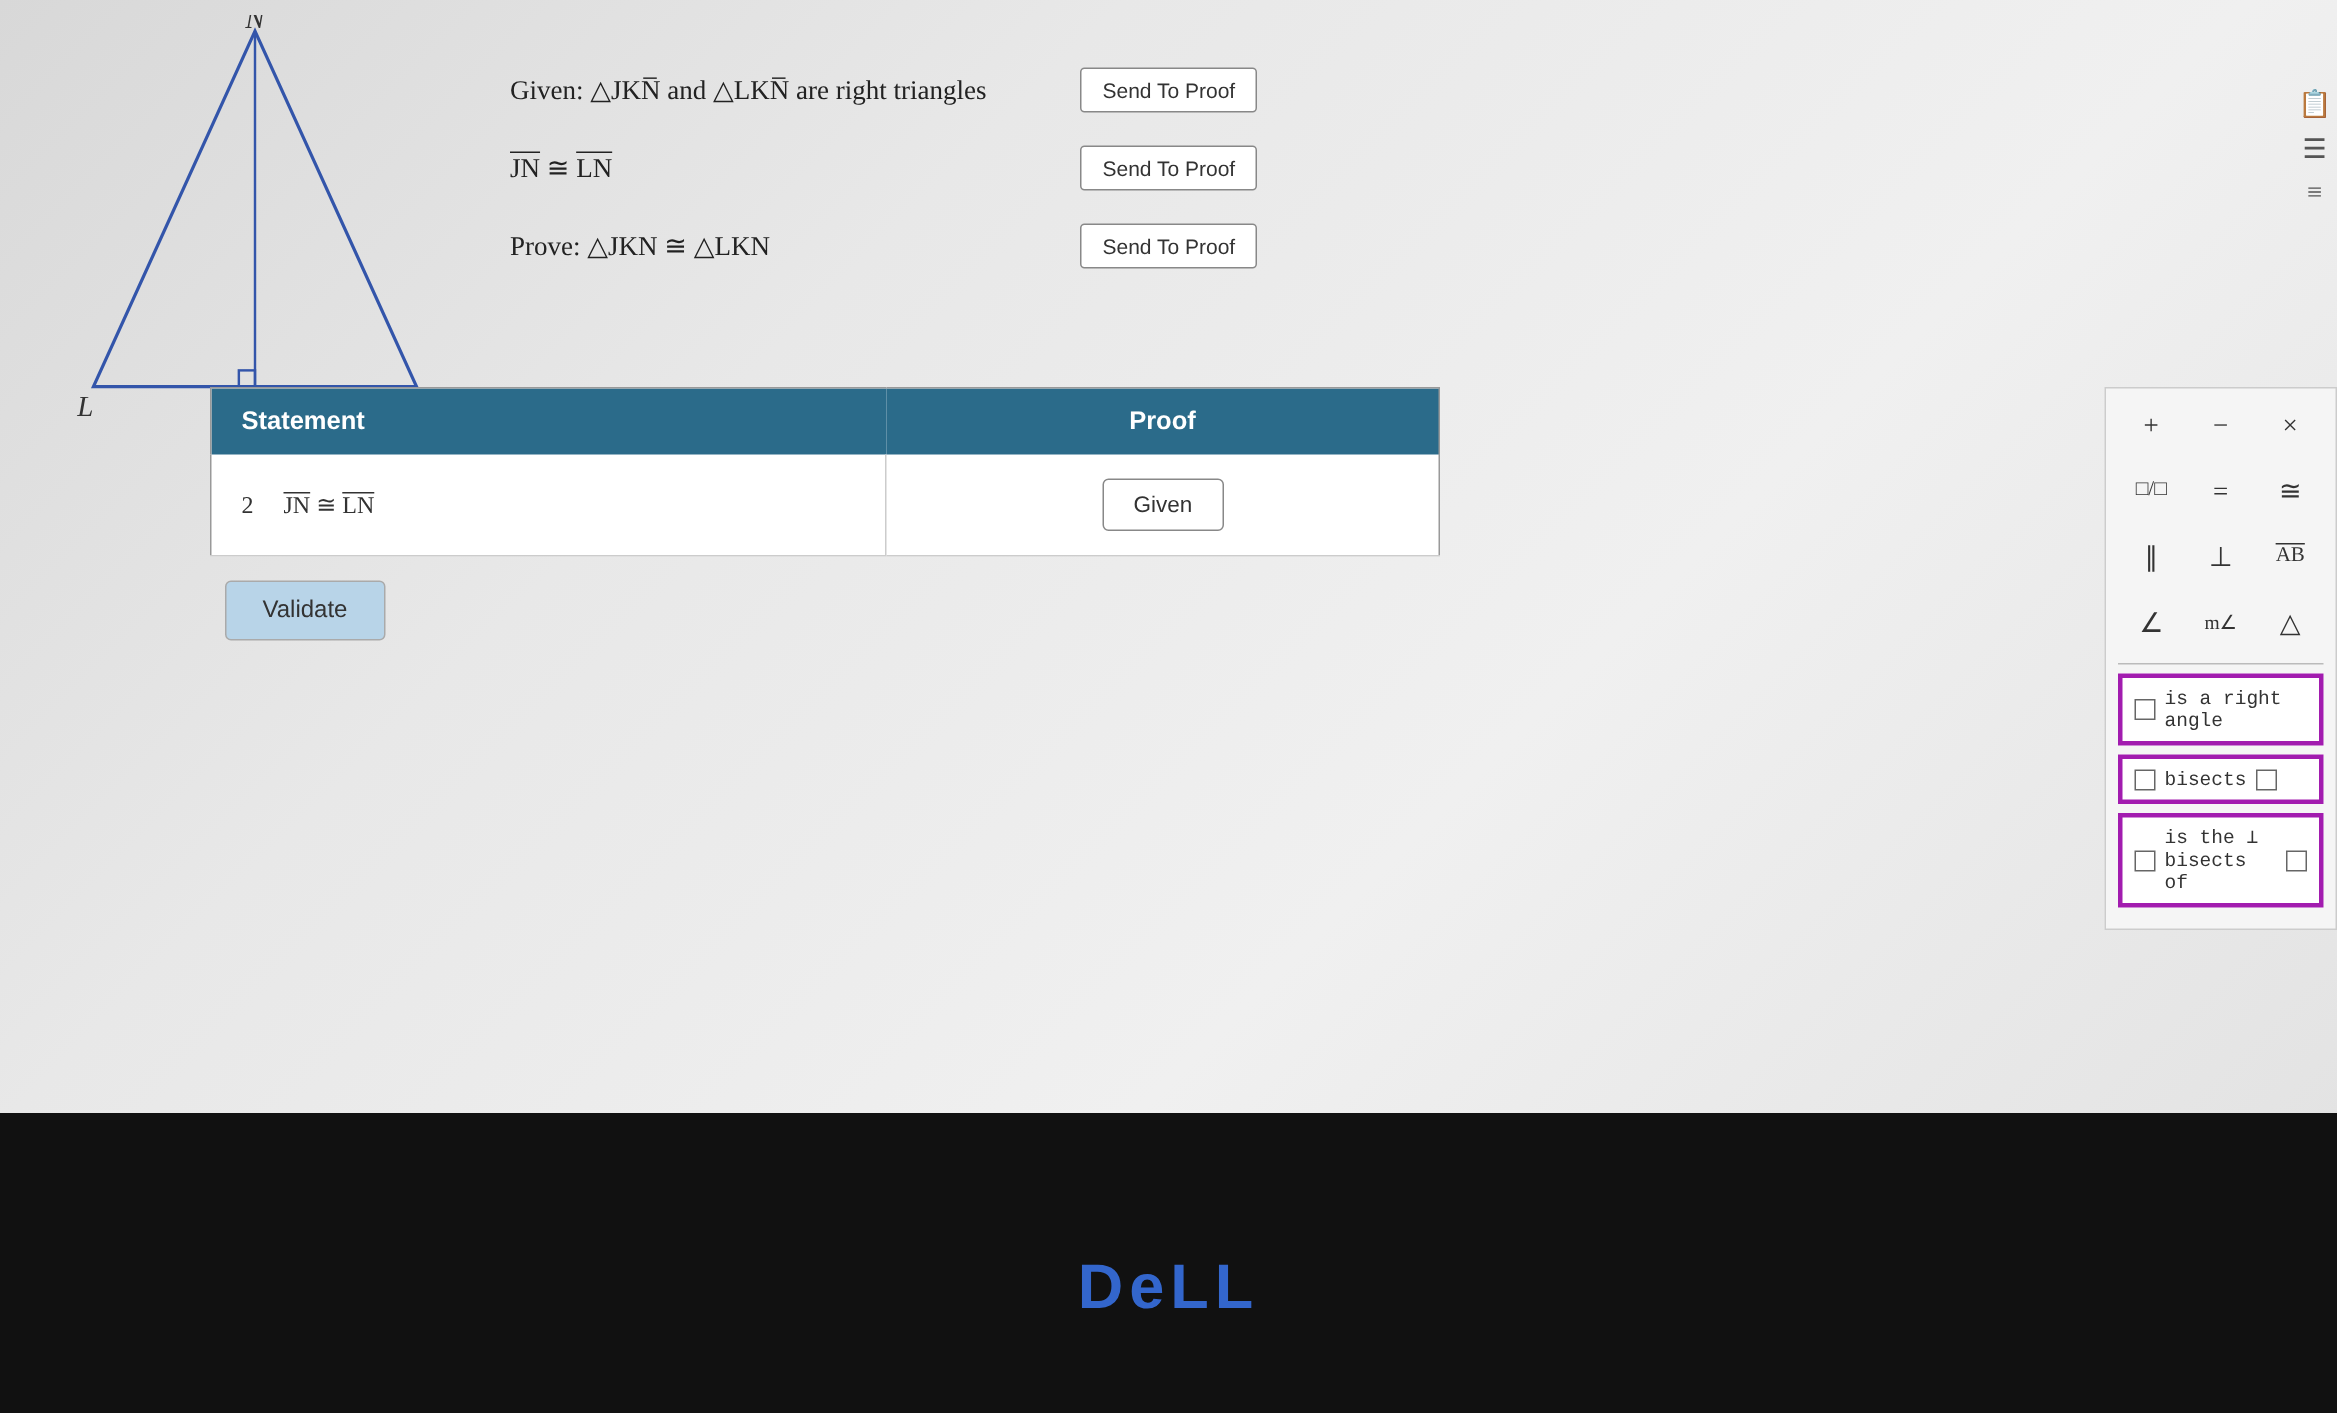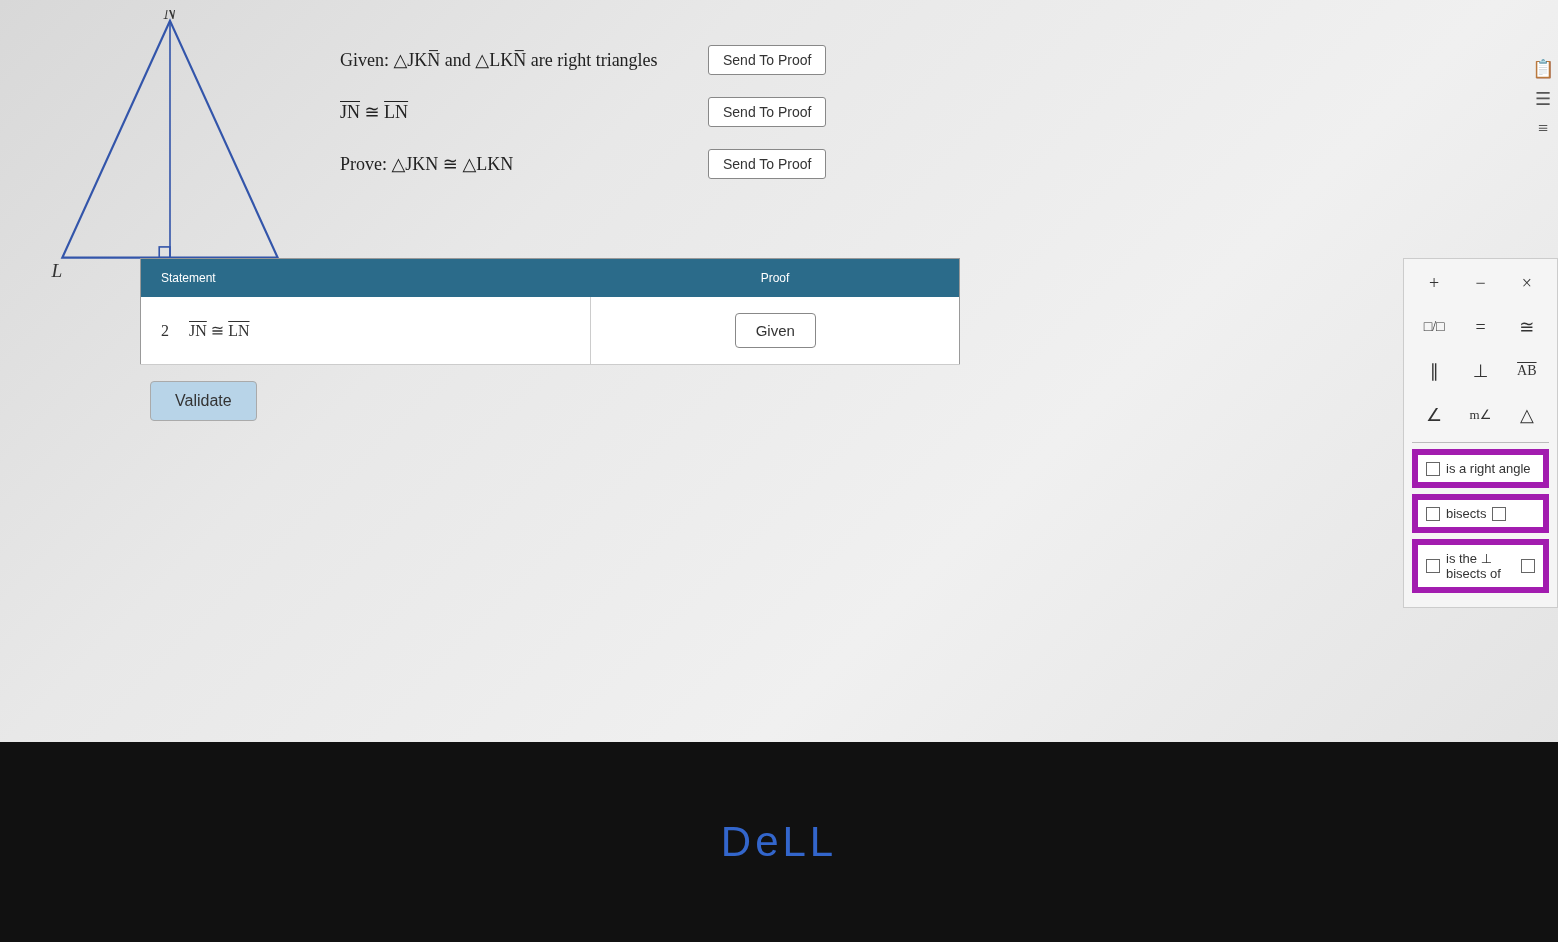--- a/index.html
+++ b/index.html
@@ -26,26 +26,26 @@
       position: absolute;
       bottom: 0;
       left: 0;
       width: 100%;
       height: 200px;
       background: #111;
     }
 
     .dell-logo {
       position: absolute;
-      bottom: 76px;
+      bottom: 60px;
       left: 50%;
       transform: translateX(-50%);
       color: #3366cc;
       font-size: 42px;
-      font-weight: normal;
+      font-weight: bold;
       font-family: Arial, sans-serif;
       letter-spacing: 4px;
     }
 
     
     .diagram-area {
       position: absolute;
       top: 10px;
       left: 20px;
       width: 300px;
@@ -62,21 +62,21 @@
       position: absolute;
       top: 45px;
       left: 340px;
       width: 600px;
     }
 
     .statement-row {
       display: flex;
       align-items: center;
       margin-bottom: 22px;
-      gap: 8px;
+      gap: 20px;
     }
 
     .statement-text {
       font-size: 18px;
       color: #222;
       min-width: 360px;
     }
 
     .send-to-proof-btn {
       background: white;
@@ -105,22 +105,22 @@
     }
 
     .proof-table thead tr {
       background: #2b6b8a;
       color: white;
     }
 
     .proof-table thead th {
       padding: 12px 20px;
       text-align: center;
-      font-size: 12px;
-      font-weight: normal;
+      font-size: 17px;
+      font-weight: bold;
       font-family: Arial, sans-serif;
       margin-left: 28px;
     }
 
     .proof-table thead th:first-child {
       text-align: left;
       width: 55%;
     }
 
     .proof-table tbody tr {
@@ -206,28 +206,28 @@
       border: none;
       border-top: 1px solid #bbb;
       margin: 6px 0;
     }
 
     .template-btn {
       display: flex;
       align-items: center;
       gap: 6px;
       background: white;
-      border: 6px solid #a21caf;
+      border: 3px solid #a21caf;
       padding: 6px 8px;
       margin-bottom: 6px;
       cursor: pointer;
       font-size: 13px;
       width: 100%;
       text-align: left;
-      font-family: Liberation Sans, sans-serif;
+      font-family: Liberation Mono, monospace;
       color: #333;
     }
 
     .checkbox-placeholder {
       width: 14px;
       height: 14px;
       border: 1px solid #666;
       display: inline-block;
       flex-shrink: 0;
     }

